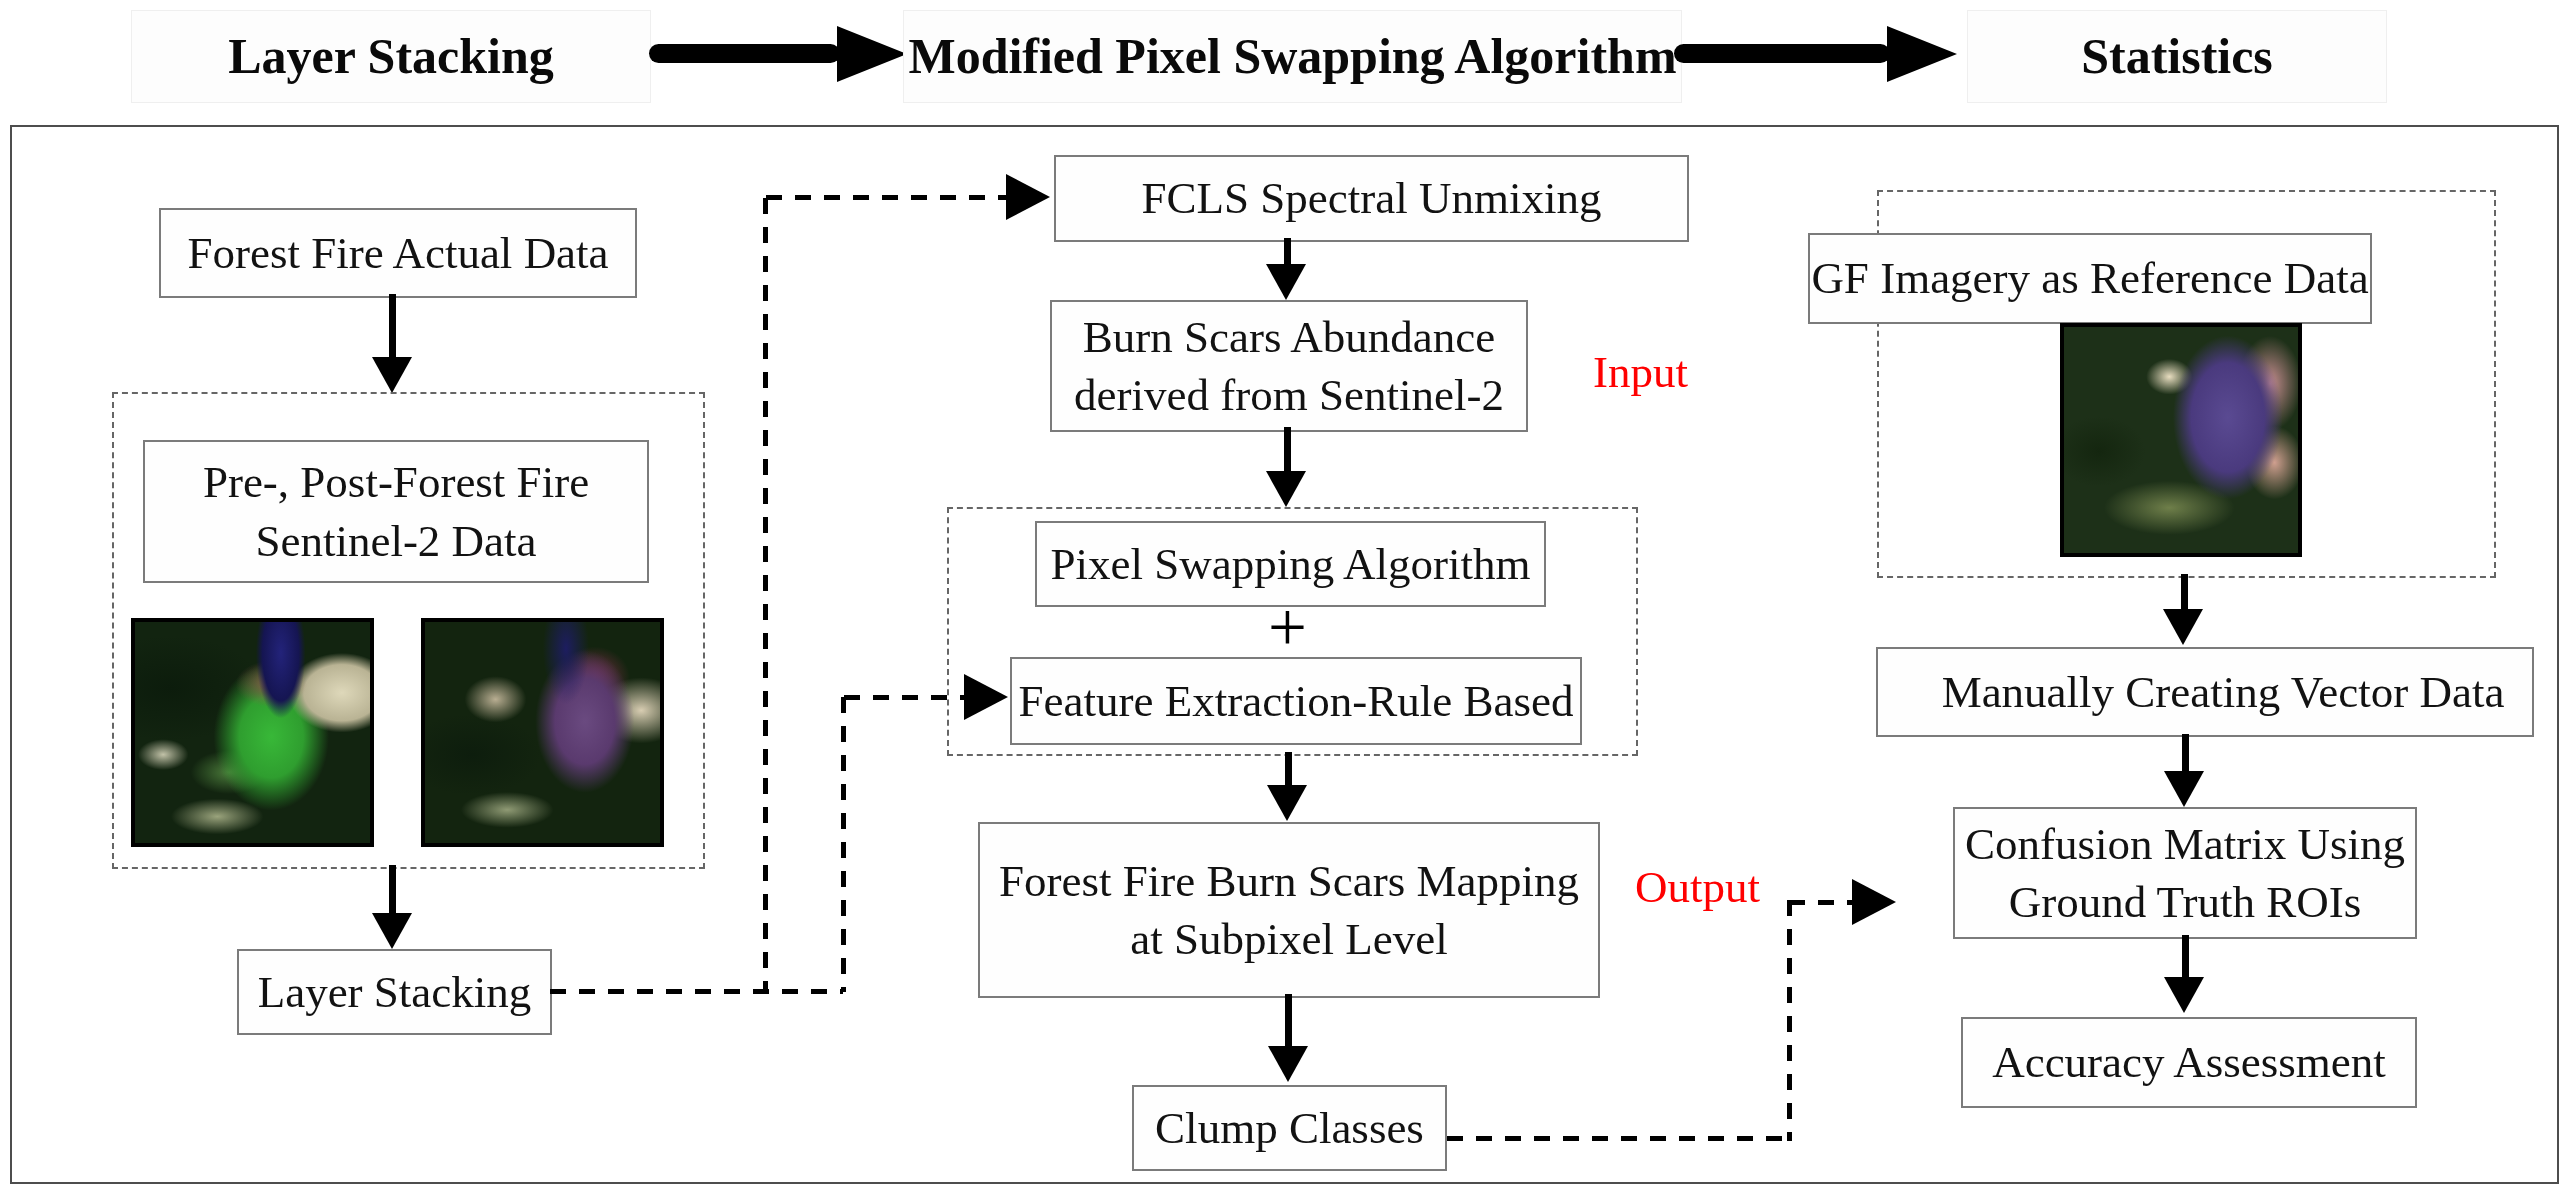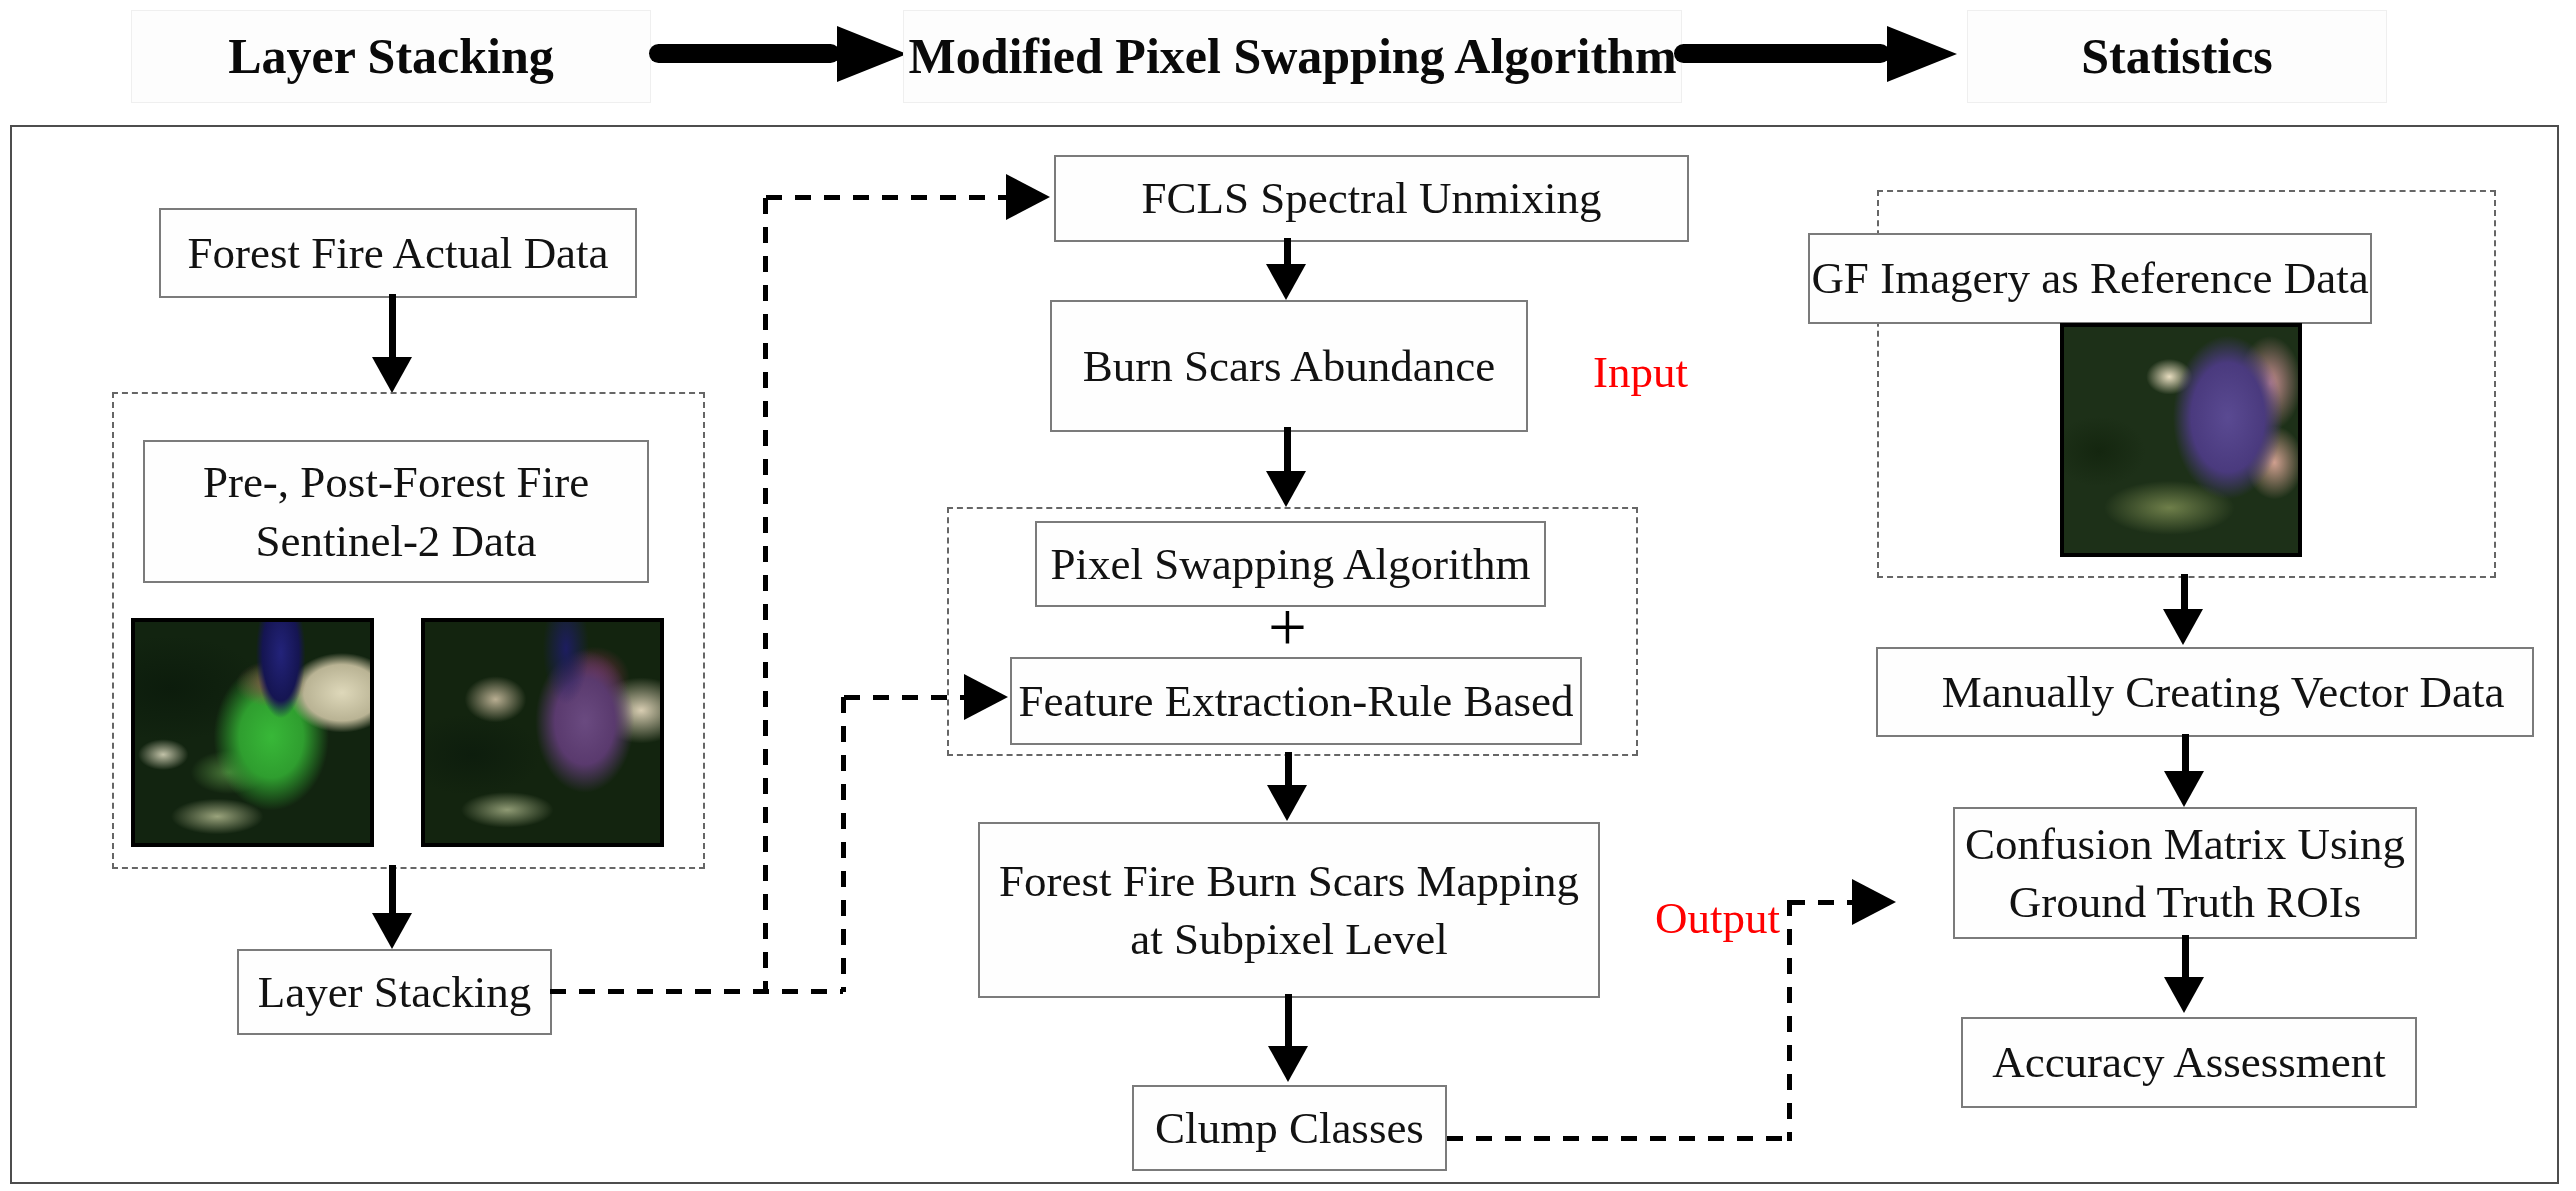--- a/index.html
+++ b/index.html
@@ -142,20 +142,21 @@
 
   <div class="box" style="left:1054px;top:155px;width:631px;height:83px;">
     <span>FCLS Spectral Unmixing</span>
   </div>
 
   <div class="sline-v" style="left:1284px;top:238px;height:29px;"></div>
   <div class="tri-down" style="left:1266px;top:264px;"></div>
 
   <div class="box" style="left:1050px;top:300px;width:474px;height:128px;">
     <span>Burn Scars Abundance</span>
+    <span>derived from Sentinel-2</span>
   </div>
 
   <div class="redlbl" style="left:1575px;top:346px;width:131px;height:51px;">
     <span>Input</span>
   </div>
 
   <div class="sline-v" style="left:1284px;top:427px;height:45px;"></div>
   <div class="tri-down" style="left:1266px;top:471px;"></div>
 
   <div class="dashed-region" style="left:947px;top:507px;width:687px;height:245px;"></div>
@@ -173,21 +174,21 @@
   </div>
 
   <div class="sline-v" style="left:1285px;top:752px;height:35px;"></div>
   <div class="tri-down" style="left:1267px;top:785px;"></div>
 
   <div class="box" style="left:978px;top:822px;width:618px;height:172px;">
     <span>Forest Fire Burn Scars Mapping</span>
     <span>at Subpixel Level</span>
   </div>
 
-  <div class="redlbl" style="left:1630px;top:892px;width:135px;height:51px;margin-left:20px;">
+  <div class="redlbl" style="left:1630px;top:861px;width:135px;height:51px;">
     <span>Output</span>
   </div>
 
   <div class="sline-v" style="left:1285px;top:994px;height:53px;"></div>
   <div class="tri-down" style="left:1268px;top:1046px;"></div>
 
   <div class="box" style="left:1132px;top:1085px;width:311px;height:82px;text-align:right;">
     <span>Clump Classes</span>
   </div>
 

